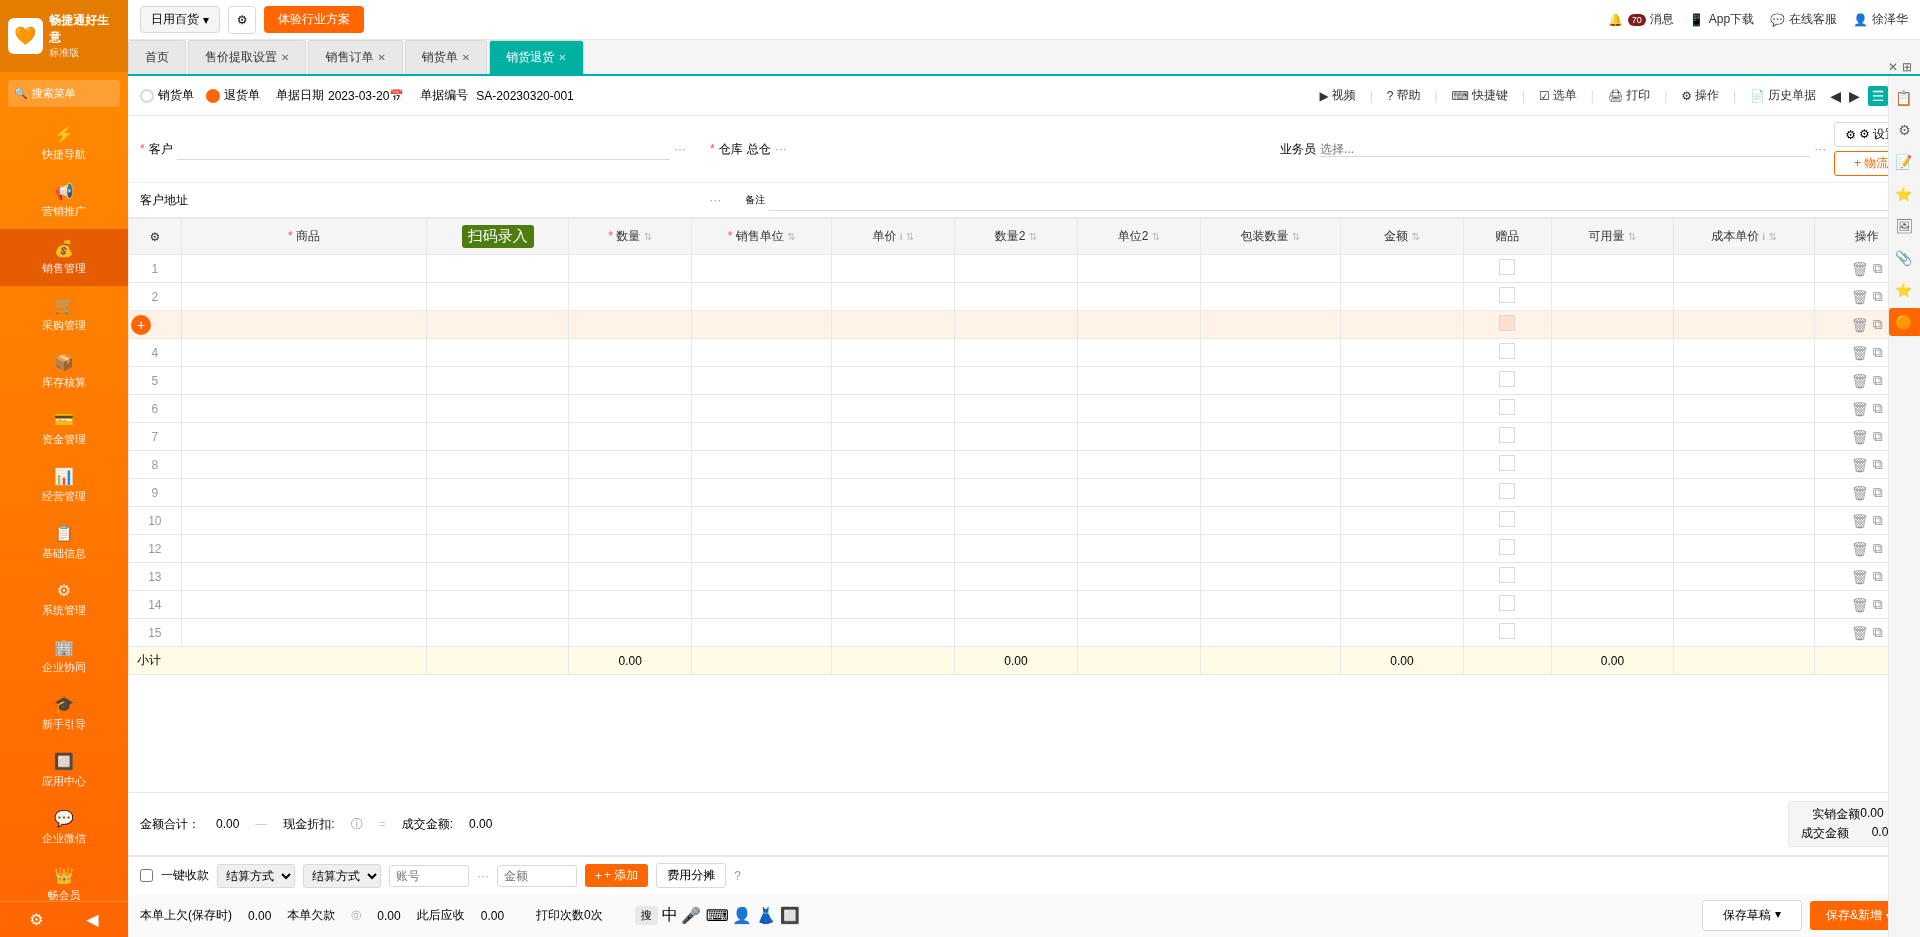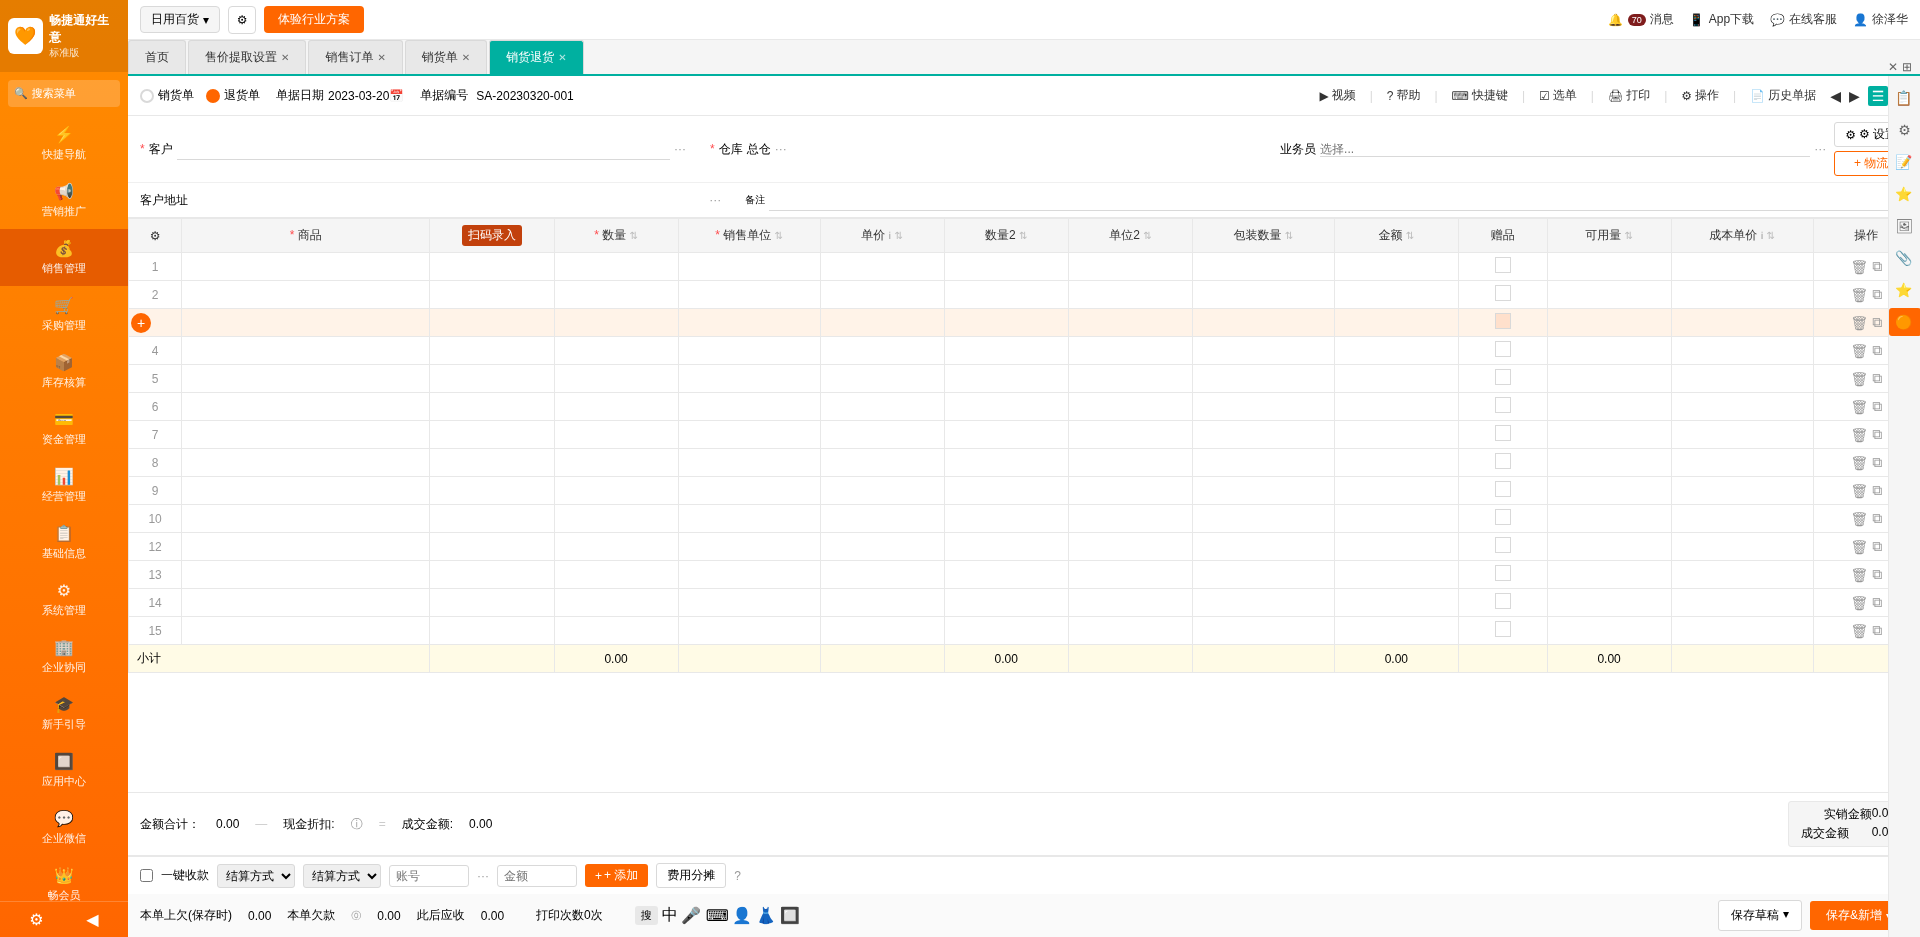--- a/index.html
+++ b/index.html
@@ -56,33 +56,33 @@
     .toolbar-btn { display: flex; align-items: center; gap: 3px; cursor: pointer; padding: 3px 6px; border-radius: 3px; }
     .toolbar-divider { color: #d9d9d9; }
 
     
     .table-container { flex: 1; overflow: auto; position: relative; }
     .data-table { width: 100%; border-collapse: collapse; font-size: 12px; }
     .data-table th { background: #f5f5f5; border: 1px solid #e8e8e8; padding: 6px 4px; text-align: center; white-space: nowrap; font-weight: normal; color: #333; position: sticky; top: 0; z-index: 10; }
     .data-table td { border: 1px solid #e8e8e8; padding: 4px; text-align: center; height: 28px; }
     .data-table tr.active-row td { background: #fff3e8; }
     .row-num { color: #999; }
-    .scan-btn { background: #c2410c; color: #fff; border: none; border-radius: 3px; padding: 2px 6px; font-size: 12px; cursor: pointer; }
+    .scan-btn { background: #4d7c0f; color: #fff; border: none; border-radius: 3px; padding: 2px 6px; font-size: 15px; cursor: pointer; }
     .checkbox-cell { width: 16px; height: 16px; border: 1px solid #d9d9d9; display: inline-block; }
     .add-row-btn { width: 20px; height: 20px; background: #ff6600; color: #fff; border: none; border-radius: 50%; font-size: 14px; cursor: pointer; display: flex; align-items: center; justify-content: center; }
     .table-actions { display: flex; align-items: center; justify-content: center; gap: 4px; }
     .action-icon { cursor: pointer; color: #999; font-size: 14px; }
     .subtotal-row td { background: #fffbe6; font-weight: normal; }
 
     
     .footer { border-top: 1px solid #e8e8e8; flex-shrink: 0; }
     .footer-bottom { padding: 6px 12px; display: flex; align-items: center; justify-content: space-between; background: #fafafa; }
     .footer-bottom-left { display: flex; align-items: center; gap: 16px; font-size: 12px; }
     .footer-bottom-right { display: flex; align-items: center; gap: 8px; }
-    .save-draft-btn { border: 1px solid #d9d9d9; border-radius: 3px; padding: 6px 12px; cursor: pointer; background: #fff; font-size: 12px; display: flex; gap: 4px; }
+    .save-draft-btn { border: 1px solid #d9d9d9; border-radius: 3px; padding: 6px 20px; cursor: pointer; background: #fff; font-size: 12px; display: flex; gap: 4px; }
     .save-new-btn { background: #ff6600; color: #fff; border: none; border-radius: 3px; padding: 6px 16px; cursor: pointer; font-size: 12px; display: flex; align-items: center; gap: 4px; }
 
     
     .payment-row { display: flex; align-items: center; gap: 8px; padding: 6px 12px; font-size: 12px; border-top: 1px solid #e8e8e8; }
     .payment-input { border: 1px solid #d9d9d9; border-radius: 3px; padding: 3px 6px; font-size: 12px; width: 80px; }
     .add-btn { background: #ff6600; color: #fff; border: none; border-radius: 3px; padding: 3px 10px; cursor: pointer; font-size: 12px; display: flex; align-items: center; gap: 2px; }
     .split-btn { border: 1px solid #d9d9d9; border-radius: 3px; padding: 3px 10px; cursor: pointer; background: #fff; font-size: 12px; }
 
     .content-wrapper { flex: 1; display: flex; flex-direction: column; overflow: hidden; position: relative; }
 
@@ -721,21 +721,21 @@
             <span>金额合计：</span>
             <span>0.00</span>
             <span style="color:#ccc;">—</span>
             <span>现金折扣:</span>
             <span style="color:#999;">ⓘ</span>
             <span style="color:#ccc;">=</span>
             <span>成交金额:</span>
             <span>0.00</span>
             <div style="flex:1;"></div>
             <div style="background:#f5f5f5;border:1px solid #e8e8e8;padding:4px 12px;border-radius:3px;min-width:120px;">
-              <div style="display:flex;justify-content:flex-end;margin-bottom:2px;">
+              <div style="display:flex;justify-content:center;margin-bottom:2px;">
                 <span>实销金额</span>
                 <span>0.00</span>
               </div>
               <div style="display:flex;justify-content:space-between;">
                 <span>成交金额</span>
                 <span>0.00</span>
               </div>
             </div>
           </div>
 

